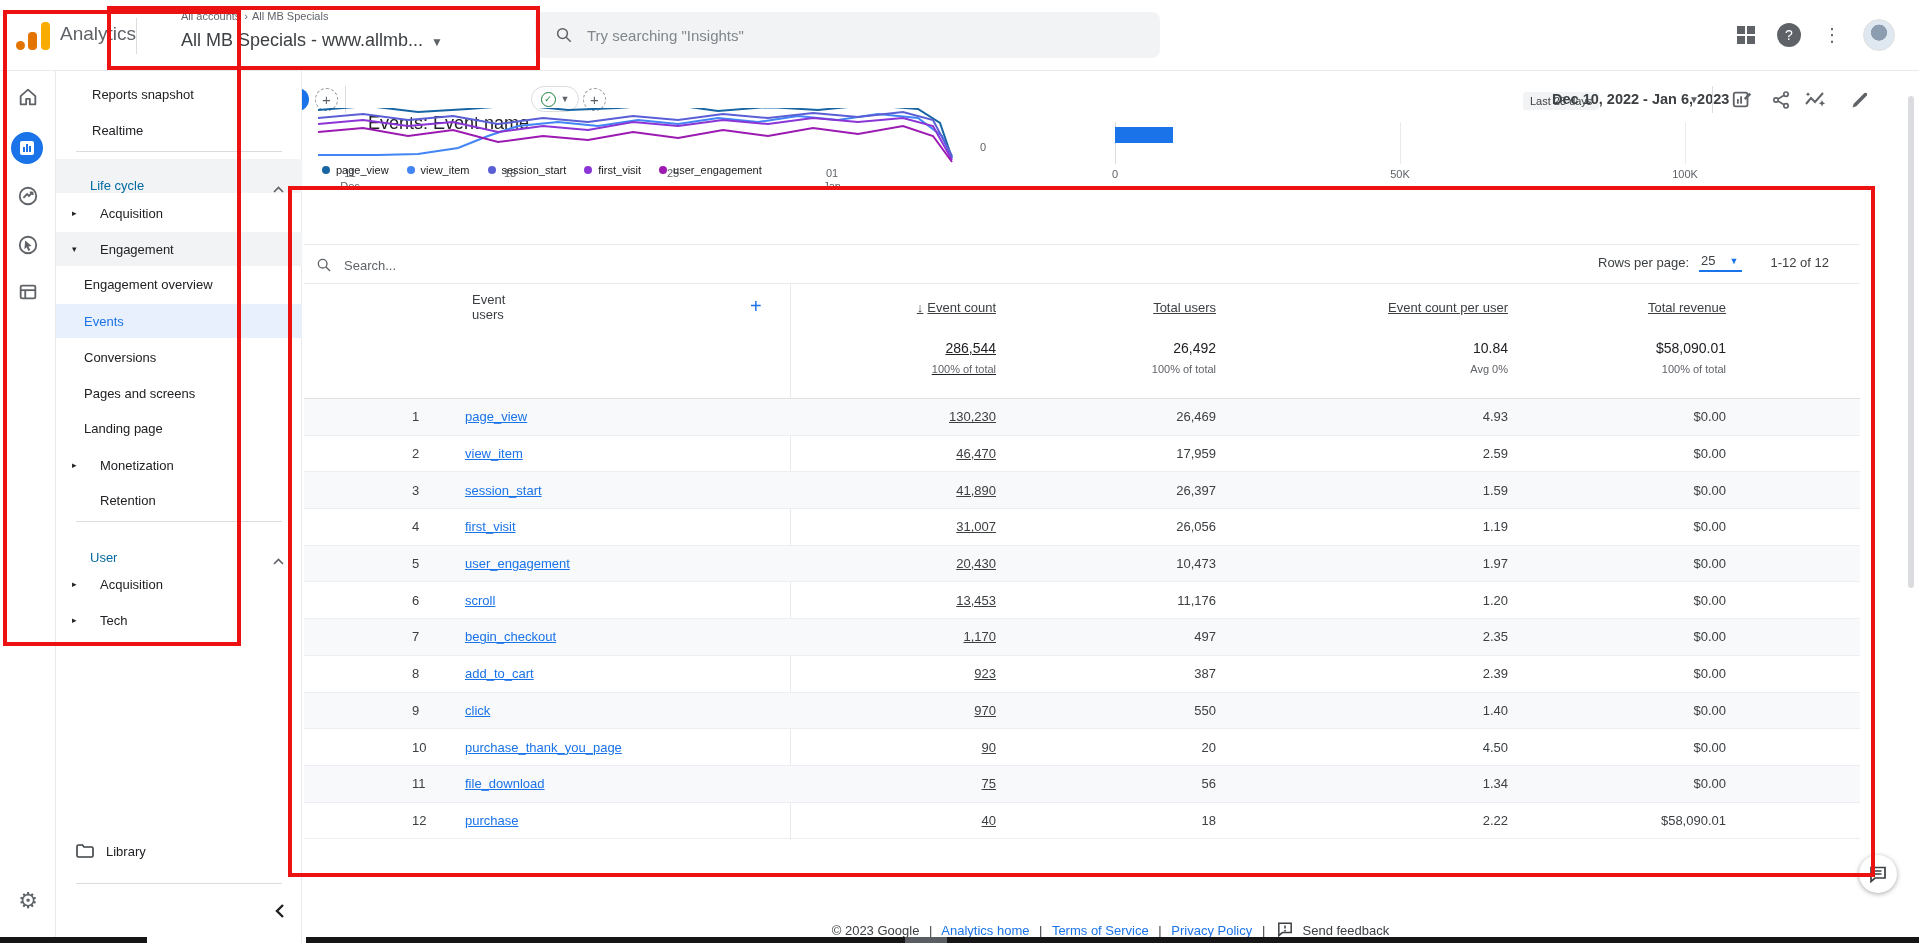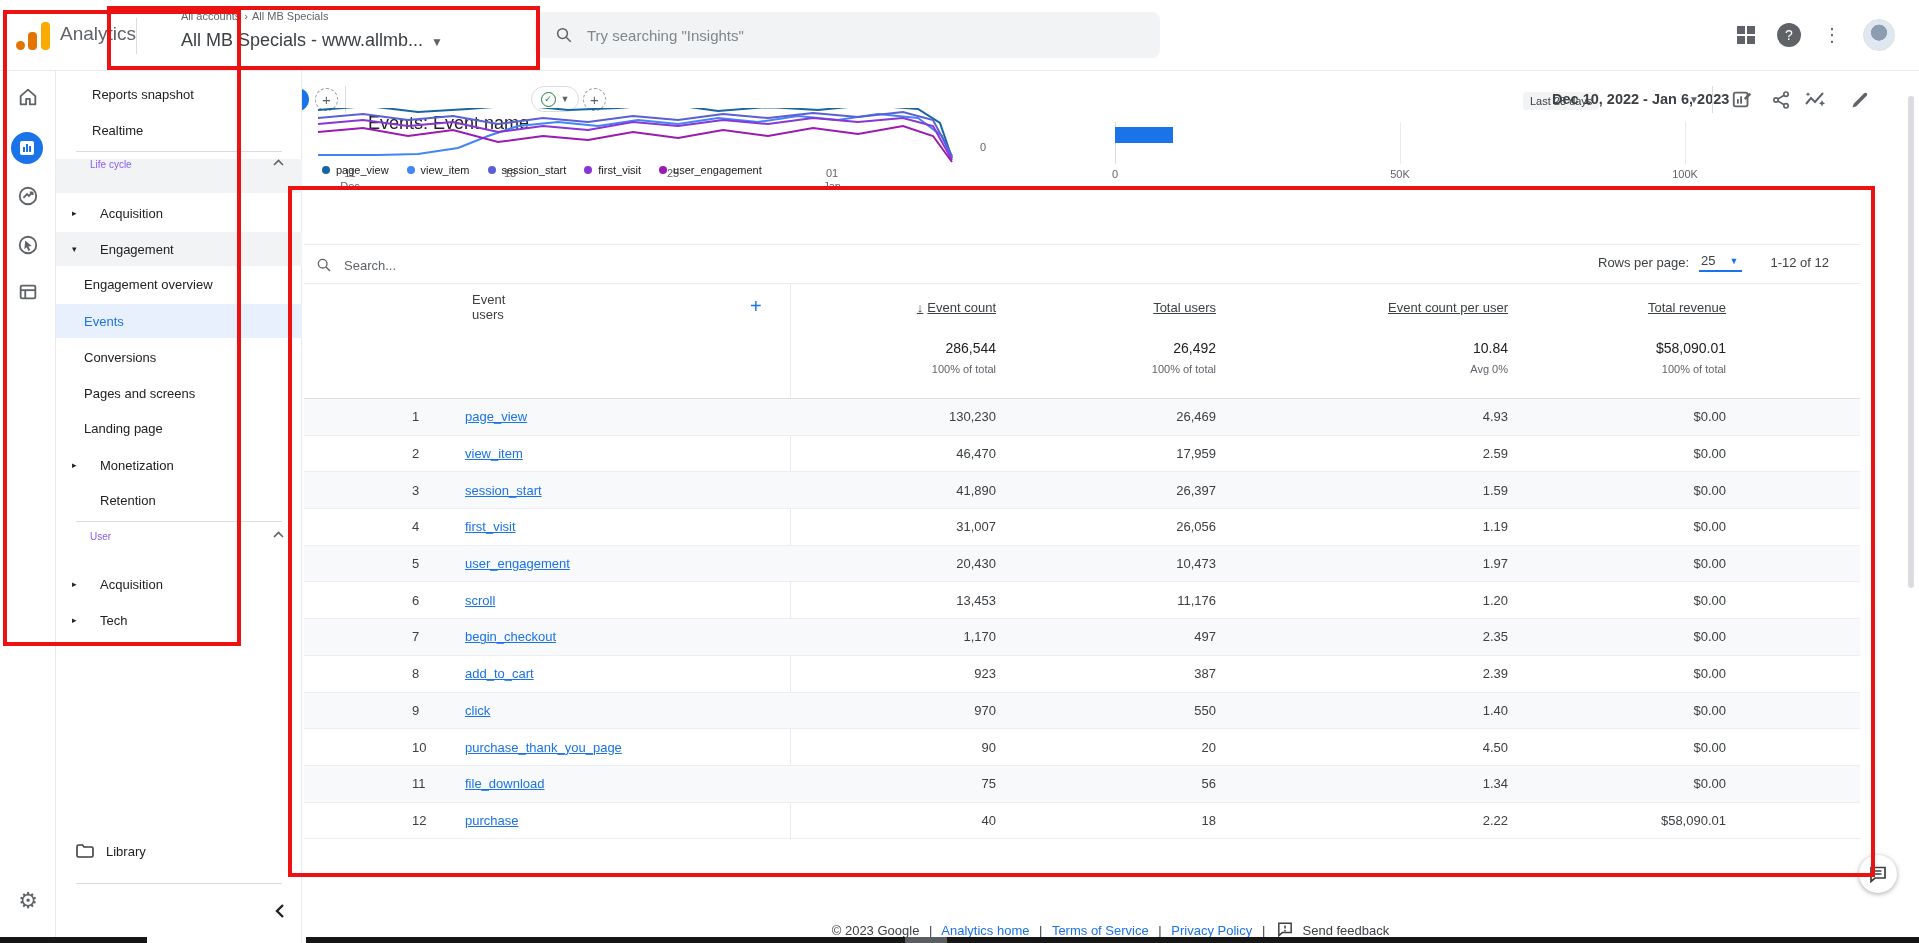--- a/index.html
+++ b/index.html
@@ -34,21 +34,21 @@
   .rail-btn { position:absolute; left:0; width:56px; height:34px; display:flex; align-items:center; justify-content:center; color:#5f6368; }
   .rail-sel { position:absolute; left:11px; width:32px; height:32px; border-radius:50%; background:#1a73e8; display:flex; align-items:center; justify-content:center; }
 
   
   .sidebar { position:absolute; left:56px; top:71px; width:246px; height:872px; background:#fff; border-right:1px solid #e8eaed; z-index:4; }
   .side-row { position:absolute; left:0; width:246px; height:34px; display:flex; align-items:center; font-size:13px; color:#202124; }
   .side-row .lbl1 { margin-left:36px; }
   .side-row .lbl2 { margin-left:44px; }
   .side-row .lbl3 { margin-left:28px; }
   .side-row .tri { position:absolute; left:16px; font-size:9px; color:#202124; }
-  .side-head { position:absolute; left:0; width:246px; height:34px; display:flex; align-items:flex-start; font-size:10px; color:#8b5cf6; }
+  .side-head { position:absolute; left:0; width:246px; height:34px; display:flex; align-items:flex-end; font-size:13px; color:#0369a1; }
   .side-head .lbl1 { margin-left:34px; }
   .side-head .chev { position:absolute; right:18px; color:#5f6368; }
   .row-gray { background:#f1f3f4; }
   .row-sel { background:#e8f0fe; }
   .row-sel .lbl3 { color:#1a73e8; }
   .side-div { position:absolute; left:20px; width:206px; height:1px; background:#dadce0; }
   .collapse-btn { position:absolute; left:268px; top:899px; width:24px; height:24px; color:#202124; display:flex; align-items:center; justify-content:center; z-index:4; }
   .cmp-a { position:absolute; left:286px; top:88px; width:23px; height:23px; border-radius:50%; background:#1a73e8; color:#fff; font-size:12px; display:flex; align-items:center; justify-content:center; }
   .dash-plus { position:absolute; width:23px; height:23px; border-radius:50%; border:1.6px dashed #9aa0a6; color:#5f6368; font-size:15px; display:flex; align-items:center; justify-content:center; }
   .head-sep { position:absolute; left:345px; top:86px; width:1px; height:27px; background:#dadce0; }
@@ -82,21 +82,21 @@
   .rpp { position:absolute; left:1598px; top:253px; display:flex; align-items:center; font-size:13px; color:#3c4043; }
   .rpp .val { margin-left:10px; border-bottom:2px solid #1a73e8; padding:0 4px 2px 2px; display:flex; gap:14px; align-items:center; }
   .rpp .vcaret { color:#1a73e8; font-size:9px; }
   .rpp .range { margin-left:28px; }
   .tbl-hairline { position:absolute; left:304px; top:283px; width:1556px; height:1px; background:#e8eaed; }
   .grid-row { display:grid; grid-template-columns:146px 344px 220px 220px 292px 334px; }
   .thead { position:absolute; left:304px; top:288px; width:1556px; height:38px; }
   .th { font-size:13px; color:#3c4043; display:flex; align-items:center; }
   .th.num { justify-content:flex-end; text-decoration:underline; }
   .th .sort { margin-right:4px; text-decoration:none; }
-  .c2 { padding-right:18px; } .c3 { padding-right:18px; } .c4 { padding-right:18px; } .c5 { padding-right:134px; }
+  .c2 { padding-right:18px;text-decoration:underline; } .c3 { padding-right:18px; } .c4 { padding-right:18px; } .c5 { padding-right:134px; }
   .plus-col { position:absolute; left:750px; top:295px; color:#1a73e8; font-size:20px; }
   .col-div { position:absolute; left:790px; top:283px; width:1px; height:557px; background:#e8eaed; }
   .totals { position:absolute; left:304px; top:340px; width:1556px; }
   .tot-big { font-size:14px; color:#202124; text-align:right; }
   .tot-sub { font-size:11px; color:#5f6368; text-align:right; margin-top:7px; }
   .tot-line { position:absolute; left:304px; top:398px; width:1556px; height:1px; background:#e0e0e0; }
   .tbody { position:absolute; left:304px; top:399px; width:1556px; }
   .trow { height:36.7px; border-bottom:1px solid #eceef1; align-items:center; }
   .trow:nth-child(odd) { background:#f8f9fa; }
   .td { font-size:13px; color:#3c4043; display:flex; align-items:center; }

